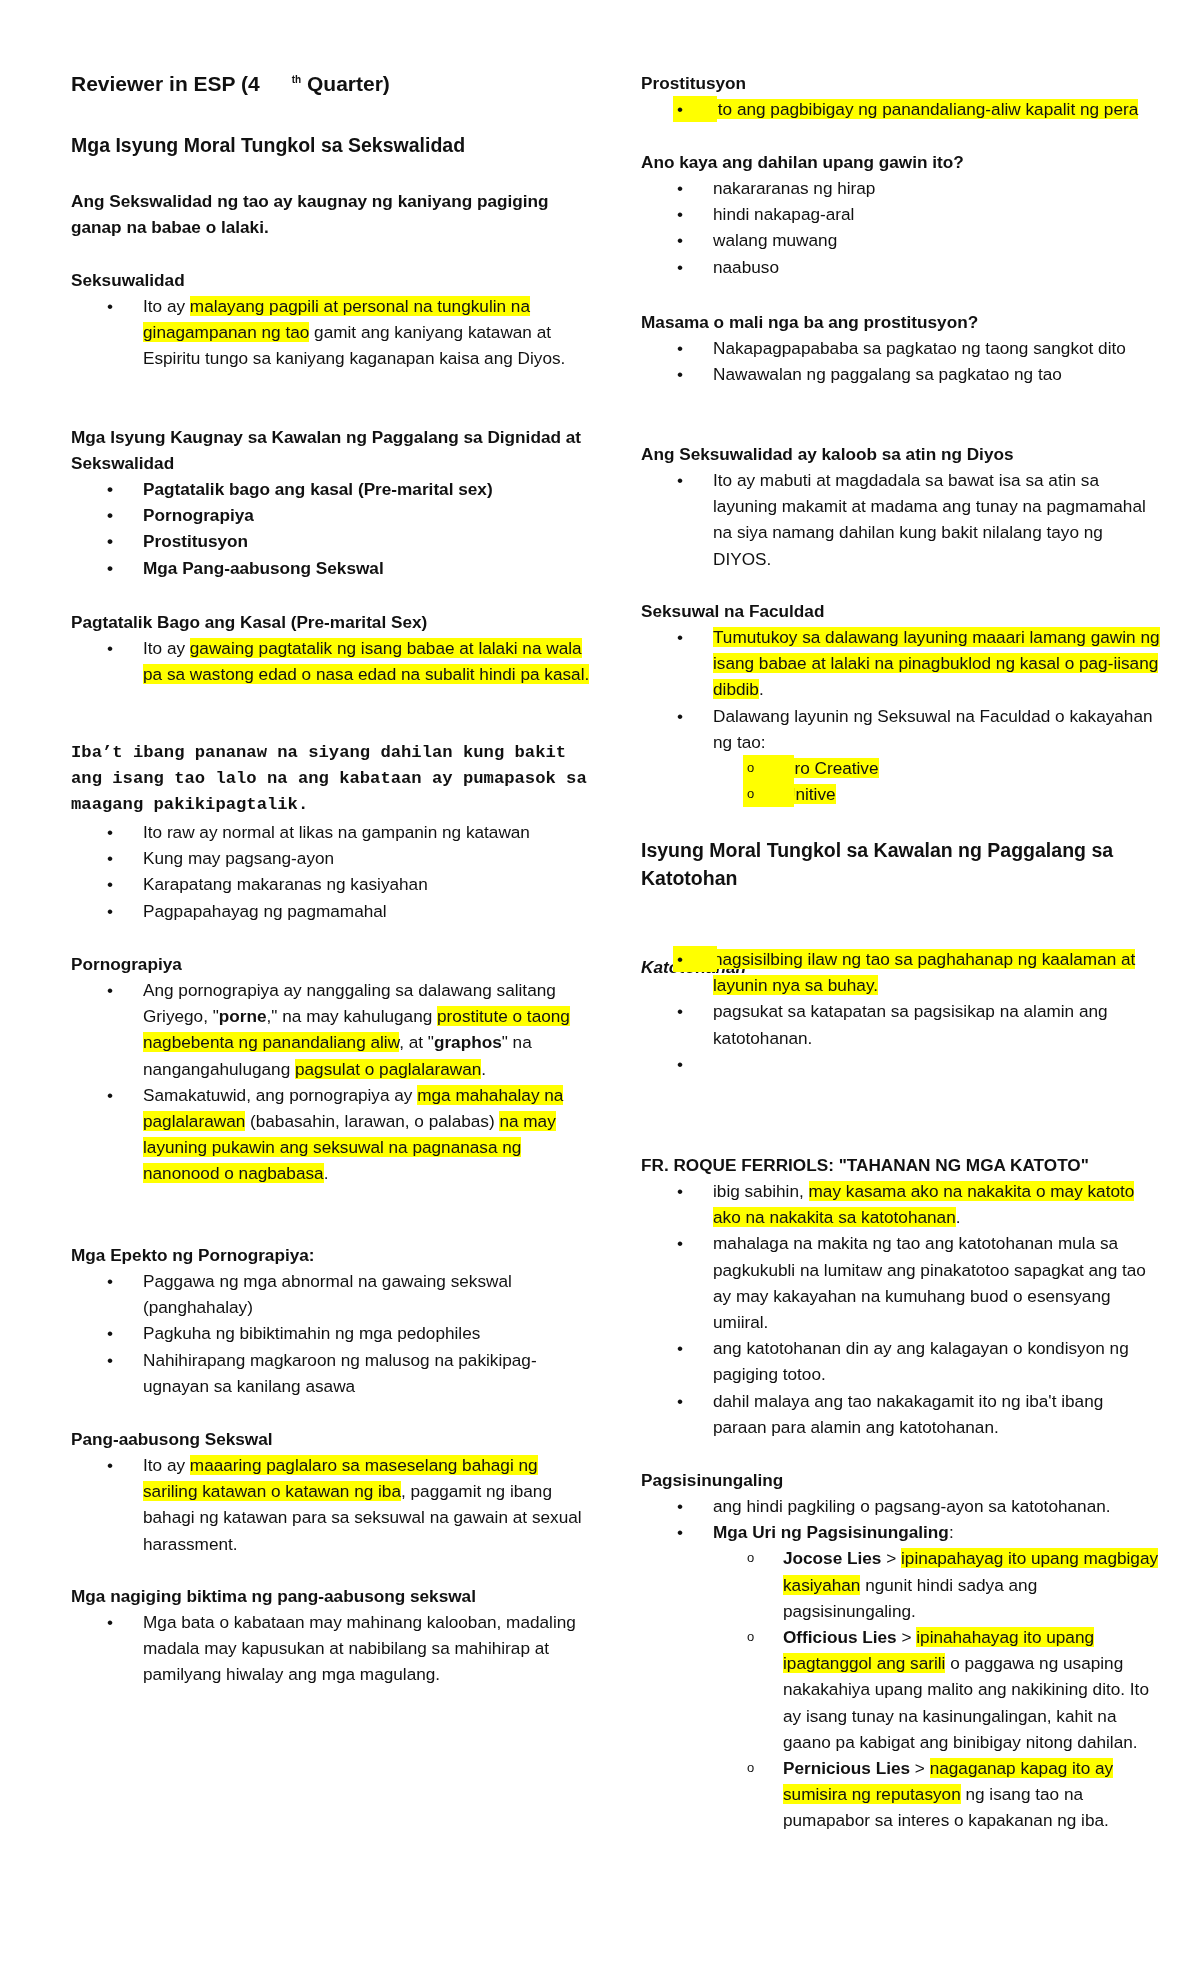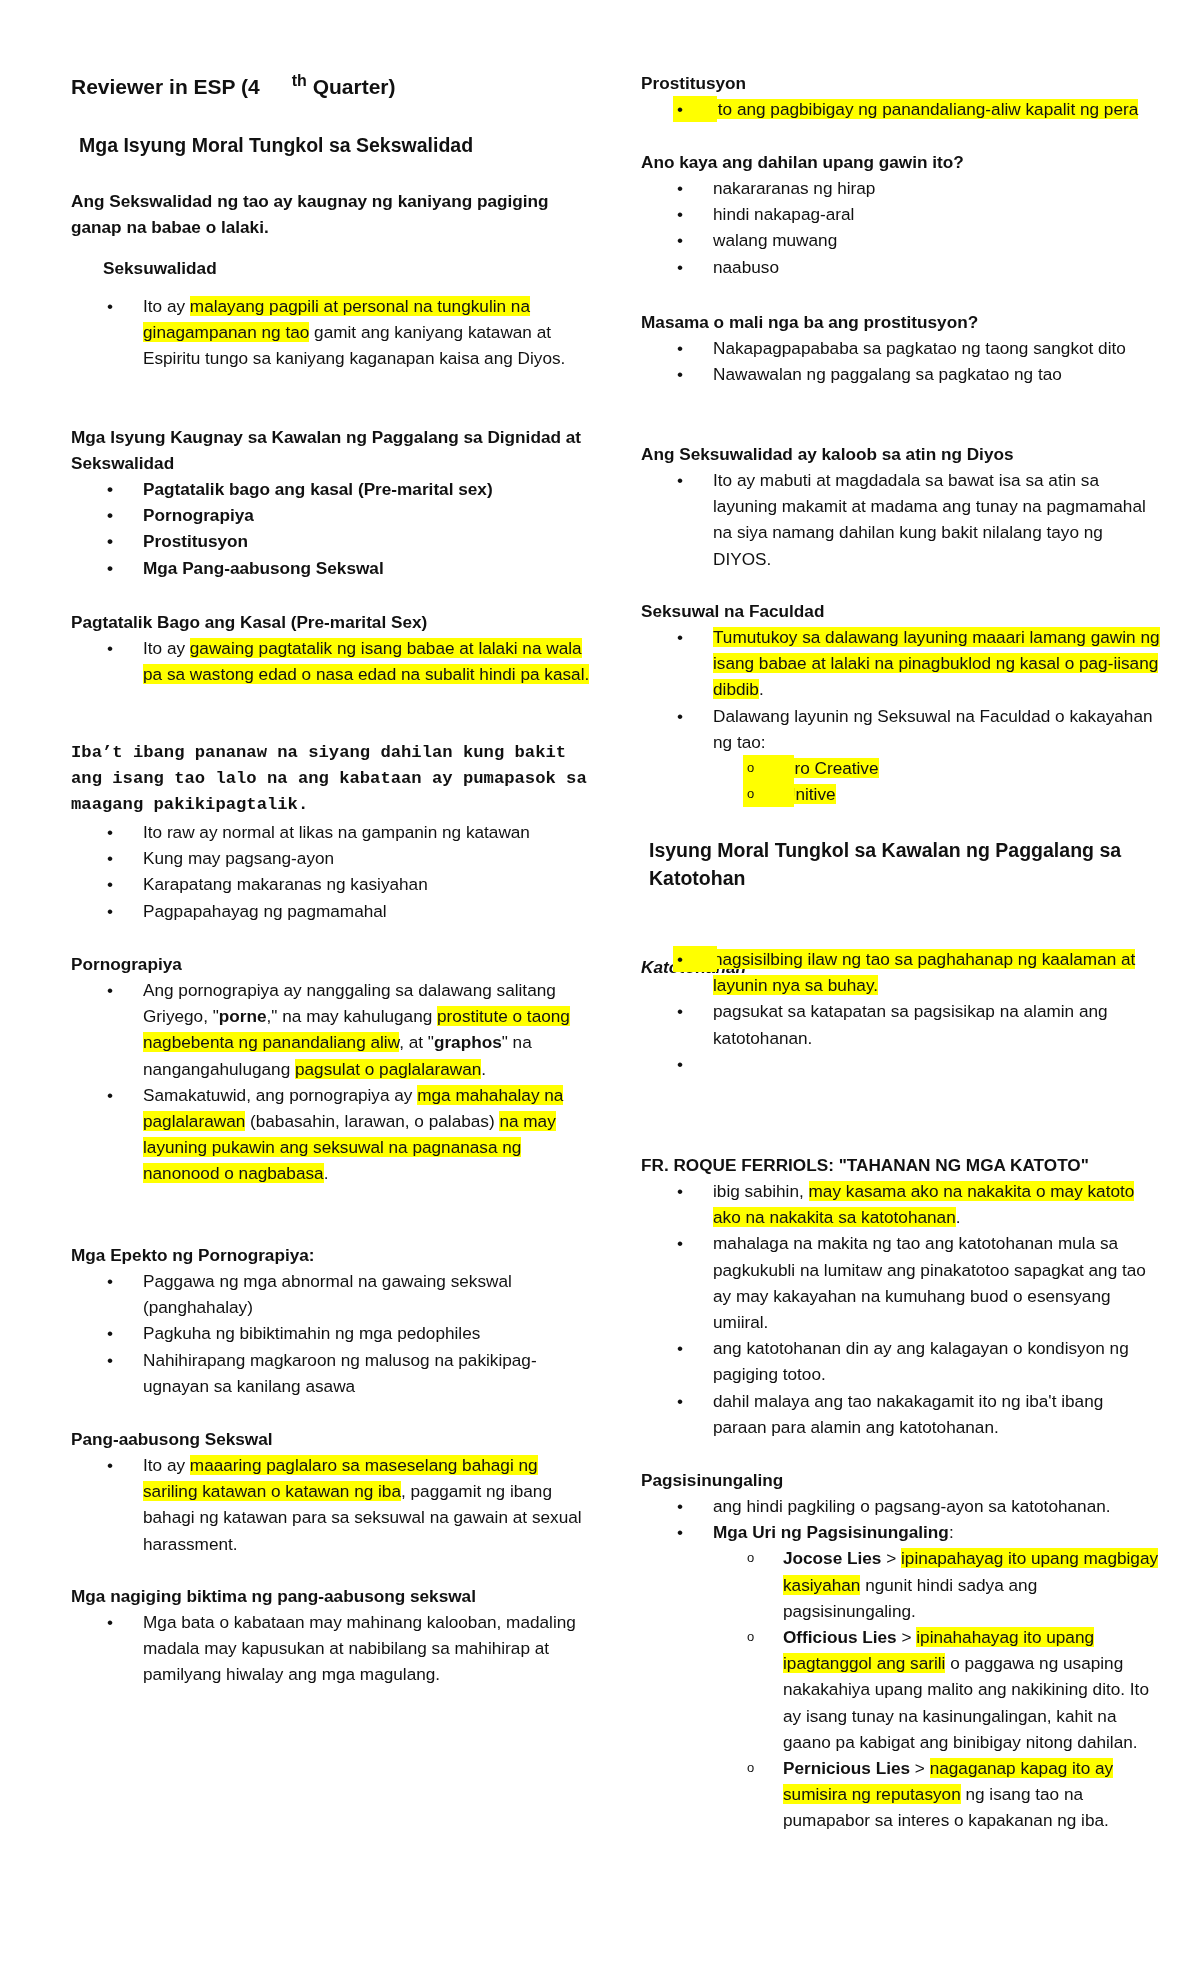--- a/index.html
+++ b/index.html
@@ -5,22 +5,22 @@
   html, body { margin: 0; padding: 0; background: #ffffff; }
   body {
     width: 1200px; height: 1976px; position: relative; overflow: hidden;
     font-family: "Liberation Sans", "DejaVu Sans", sans-serif;
     color: #111; font-size: 17.2px;
   }
   .col { position: absolute; top: 0; }
   .col-left { left: 71px; width: 520px; }
   .col-right { left: 641px; width: 520px; }
   .title { position: absolute; font-weight: bold; font-size: 21px; }
-  .title sup { font-size: 16px; padding-left: 32px; }
-  .h2 { position: absolute; font-weight: bold; font-size: 19.5px; line-height: 28px; margin-left: 8px; }
+  .title sup { font-size: 10px; padding-left: 32px; }
+  .h2 { position: absolute; font-weight: bold; font-size: 19.5px; line-height: 28px; }
   .h { position: absolute; font-weight: bold; line-height: 26px; }
   .blk { position: absolute; left: 0; width: 520px; }
   ul { list-style: none; margin: 0; padding: 0; }
   li { position: relative; padding-left: 72px; line-height: 26.2px; }
   li .b { position: absolute; left: 36px; top: 0; }
   li.sub { padding-left: 142px; }
   li.sub .b { left: 106px; font-size: 13px; }
   .hl { background: #ffff00; }
   li.hlrow { background: transparent; }
   li.hlrow .b { background: #ffff00; padding-right: 30px; }
@@ -29,21 +29,21 @@
 </style>
 </head>
 <body>
 
 <div class="col col-left">
   <div class="title" style="top:72px;"><span>Reviewer in ESP (4</span><sup>th</sup><span> Quarter)</span></div>
   <div class="h2" style="top:131px;">Mga Isyung Moral Tungkol sa Sekswalidad</div>
   <div class="h" style="top:188px;">Ang Sekswalidad ng tao ay kaugnay ng kaniyang pagiging</div>
   <div class="h" style="top:214px;">ganap na babae o lalaki.</div>
 
-  <div class="h" style="top:255px;margin-left:32px;">Seksuwalidad</div>
+  <div class="h" style="top:267px;">Seksuwalidad</div>
   <ul class="blk" style="top:293px;">
     <li><span class="b">•</span><span>Ito ay </span><span class="hl">malayang pagpili at personal na tungkulin na ginagampanan ng tao</span><span> gamit ang kaniyang katawan at Espiritu tungo sa kaniyang kaganapan kaisa ang Diyos.</span></li>
   </ul>
 
   <div class="h" style="top:424px; width:520px;">Mga Isyung Kaugnay sa Kawalan ng Paggalang sa Dignidad at Sekswalidad</div>
   <ul class="blk bold" style="top:476px;">
     <li><span class="b">•</span><span>Pagtatalik bago ang kasal (Pre-marital sex)</span></li>
     <li><span class="b">•</span><span>Pornograpiya</span></li>
     <li><span class="b">•</span><span>Prostitusyon</span></li>
     <li><span class="b">•</span><span>Mga Pang-aabusong Sekswal</span></li>

